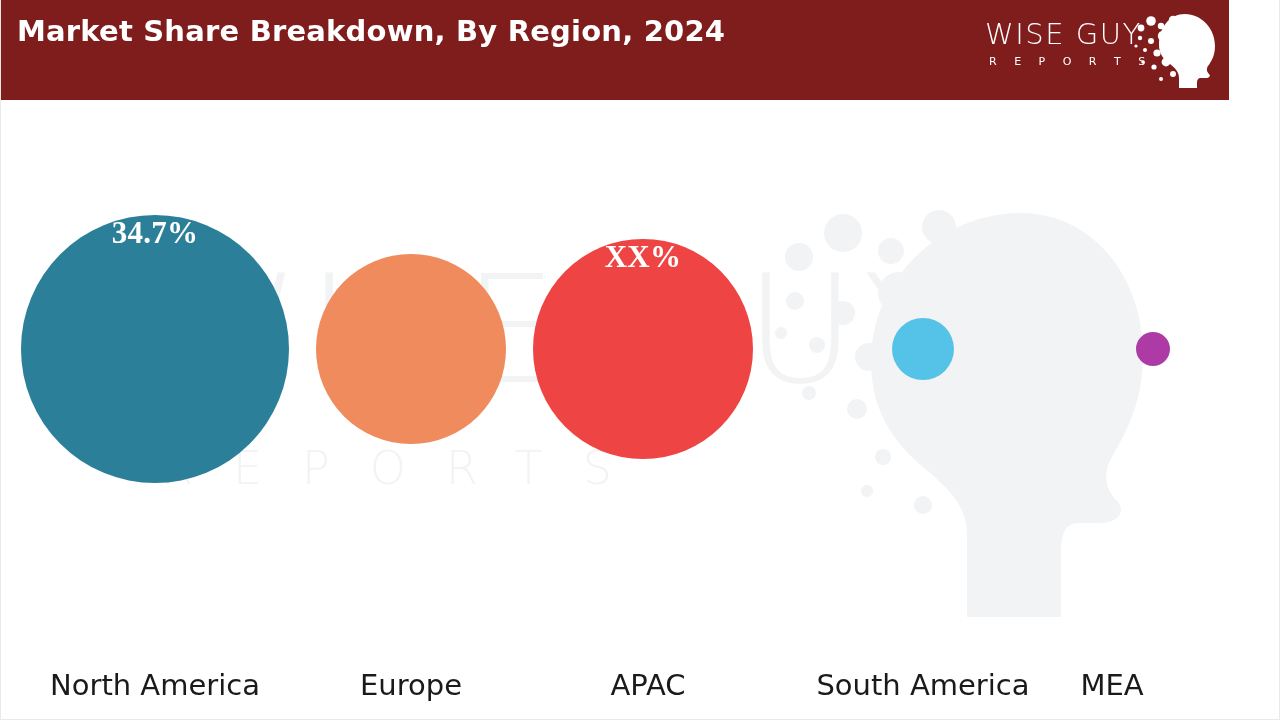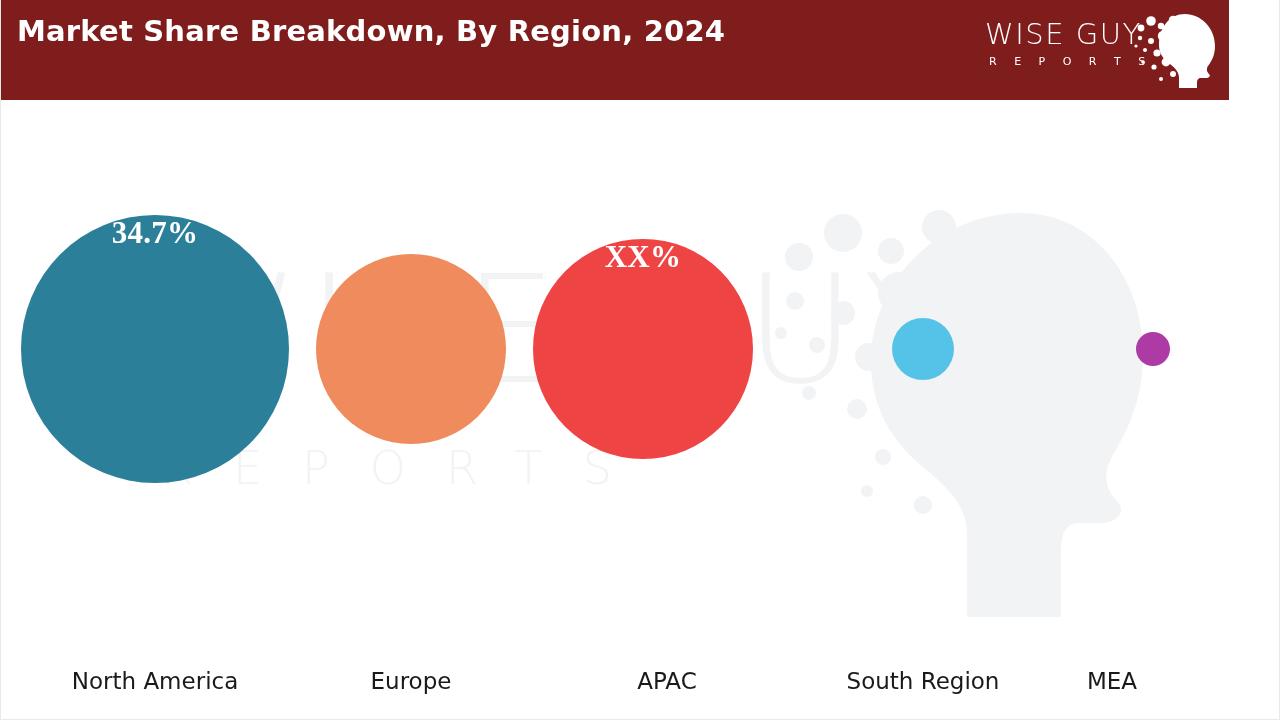--- a/index.html
+++ b/index.html
@@ -112,21 +112,21 @@
   
   #cat-labels{
     position:absolute;left:0;top:0;
     width:1280px;height:620px;
     z-index:20;
   }
   .cat-label{
     position:absolute;
     top:568px;
     transform:translateX(-50%);
-    font-size:23px;
+    font-size:29px;
     color:#1a1a1a;
     white-space:nowrap;
   }
 </style>
 </head>
 <body>
 
 <div id="page">
 
   <div id="header">
@@ -213,19 +213,19 @@
         <span class="bubble-label"></span>
       </div>
       <div class="bubble" style="width: 34px; height: 34px; left: 1135px; top: 232px; background: rgb(173, 58, 165);">
         <span class="bubble-label"></span>
       </div>
     </div>
 
     <div id="cat-labels">
       <div class="cat-label" style="left: 154px;">North America</div>
       <div class="cat-label" style="left: 410px;">Europe</div>
-      <div class="cat-label" style="left: 666px;">APAC</div>
-      <div class="cat-label" style="left: 922px;">South Region</div>
+      <div class="cat-label" style="left: 647px;">APAC</div>
+      <div class="cat-label" style="left: 922px;">South America</div>
       <div class="cat-label" style="left: 1111px;">MEA</div>
     </div>
 
   </div>
 </div>
 
 </body></html>

